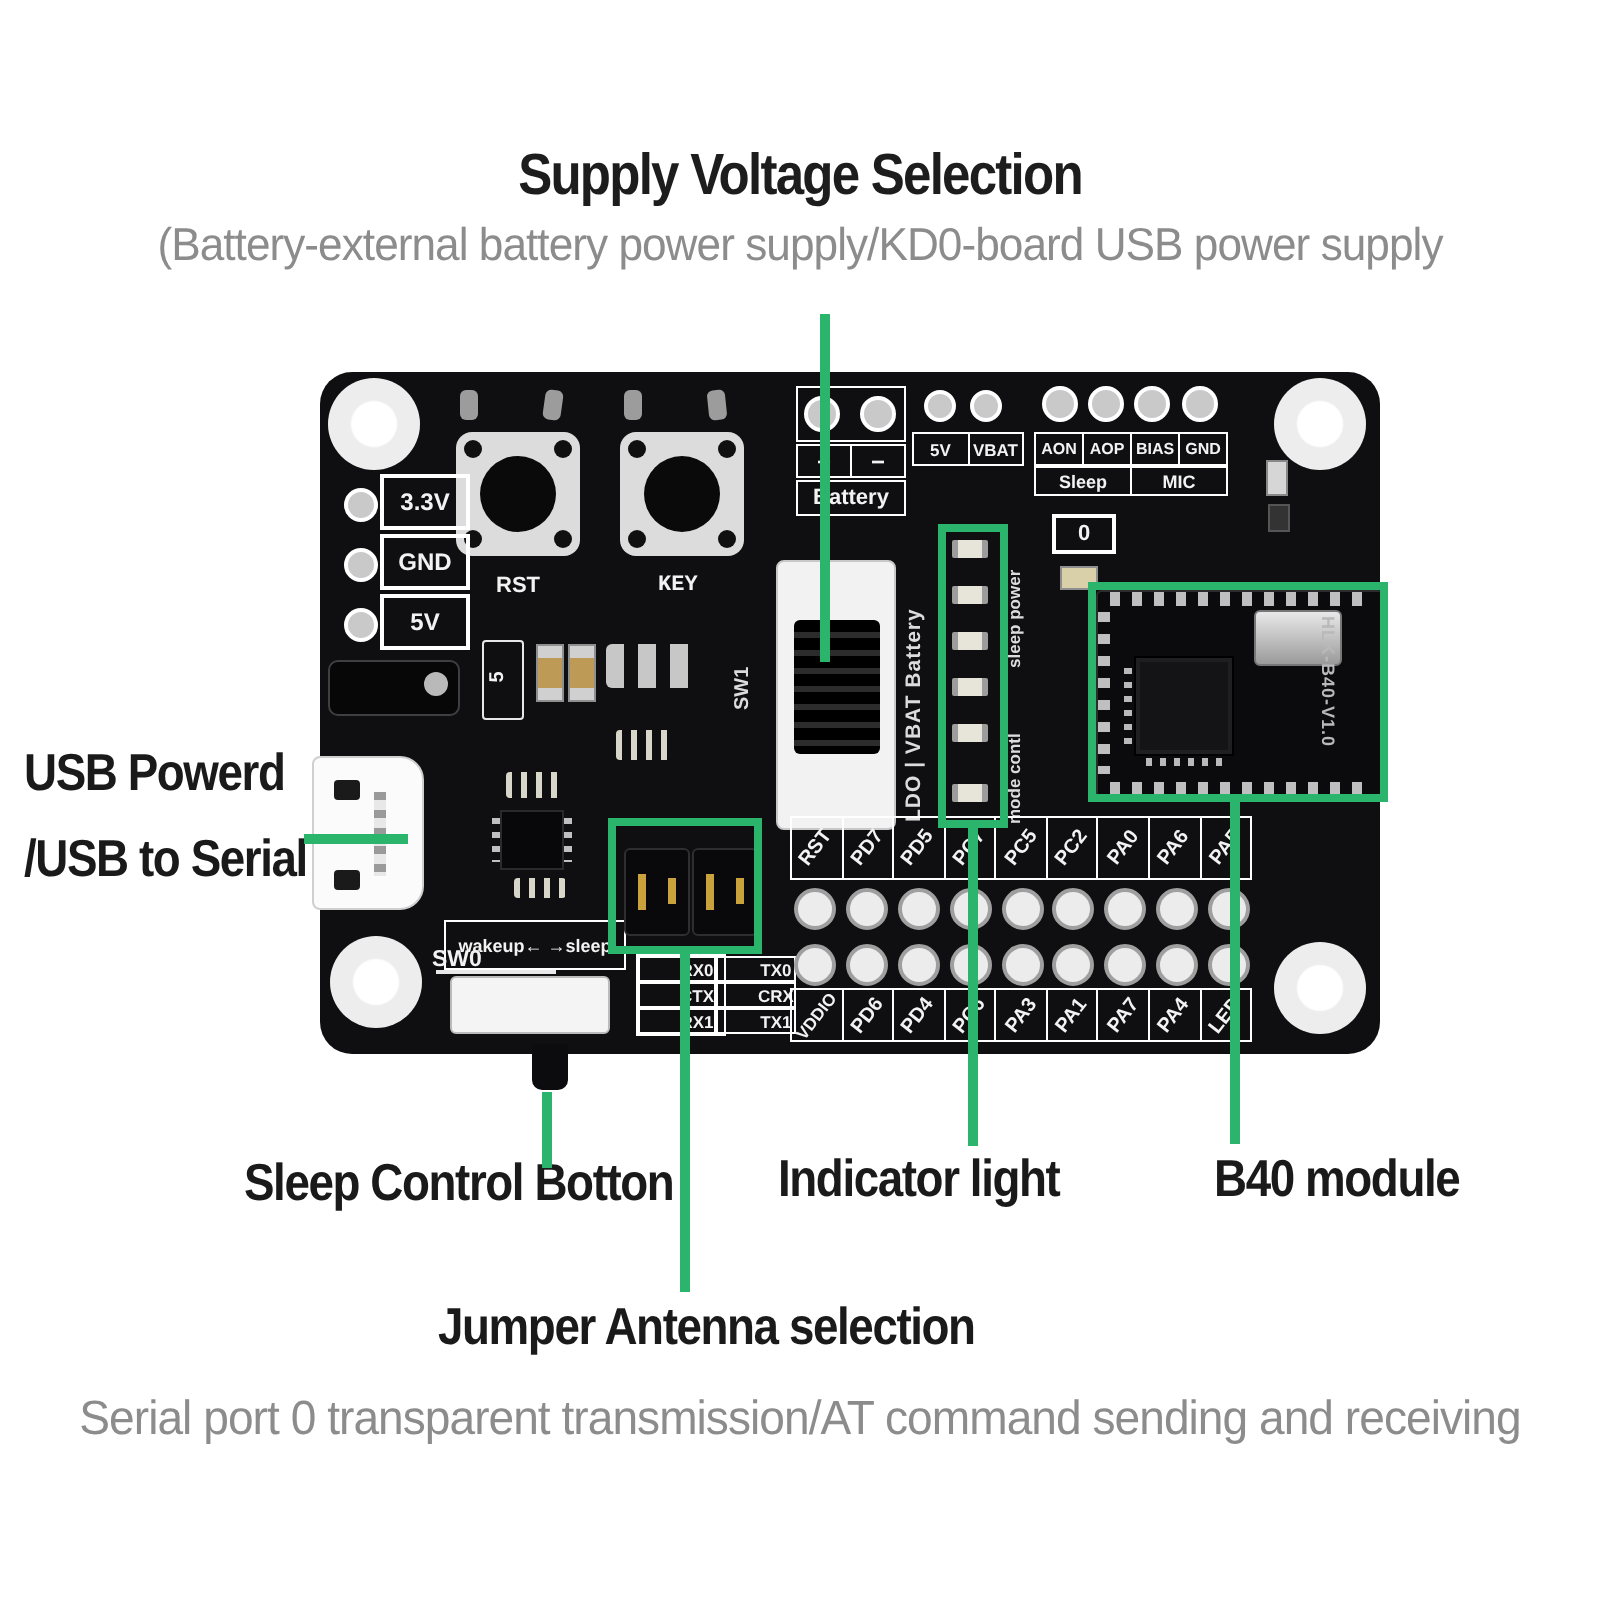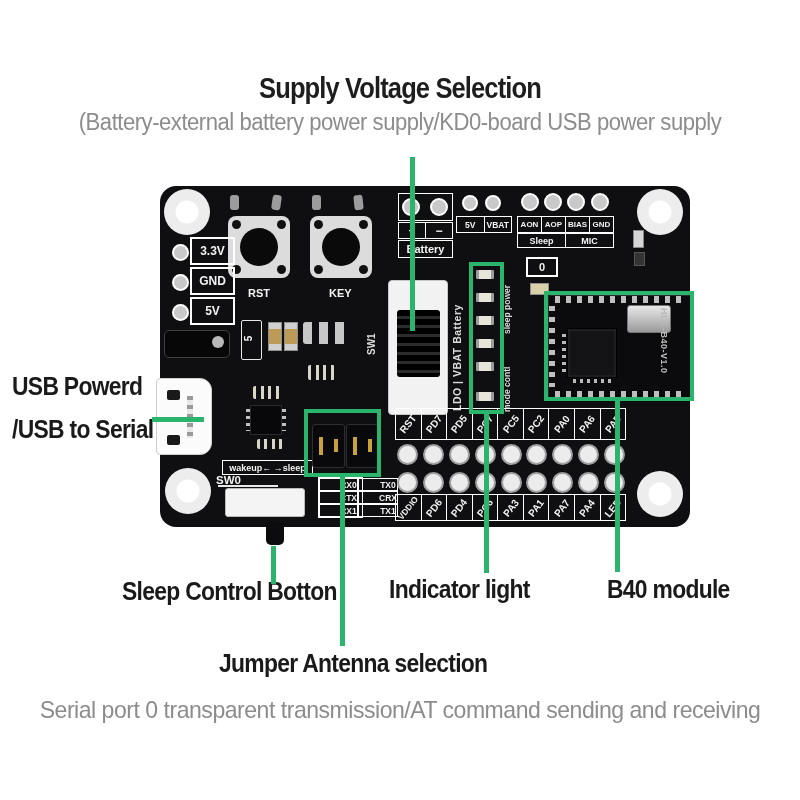--- a/index.html
+++ b/index.html
@@ -93,21 +93,21 @@
         <b></b>
     </div>
     <div class="tact" style="left:150px;top:30px;">
       <i class="c1"></i>
         <i class="c2"></i>
         <i class="c3"></i>
         <i class="c4"></i>
         <b></b>
     </div>
     <div class="btn-label wtxt" style="left:88px;top:101px;">RST</div>
-    <div class="btn-label wtxt" style="left:169px;top:101px;">KEY</div>
+    <div class="btn-label wtxt" style="left:169px;top:101px;font-family:Liberation Mono, monospace;">KEY</div>
 
     <div class="padc" style="left:12px;top:58px;width:13px;height:13px;"></div>
     <div class="padc" style="left:12px;top:88px;width:13px;height:13px;"></div>
     <div class="padc" style="left:12px;top:118px;width:13px;height:13px;"></div>
     <div class="lbox abs" style="left:30px;top:51px;width:45px;height:28px;">3.3V</div>
     <div class="lbox abs" style="left:30px;top:81px;width:45px;height:28px;">GND</div>
     <div class="lbox abs" style="left:30px;top:111px;width:45px;height:28px;">5V</div>
 
     <div class="abs" style="left:238px;top:7px;width:55px;height:28px;border:1.5px solid #fff;box-sizing:border-box;">
       <div class="padc" style="left:3px;top:4px;width:14px;height:14px;"></div>
@@ -184,21 +184,21 @@
       <div class="abs" style="left:10px;top:11px;width:13px;height:10px;background:#1a1a1a;border-radius:2px;"></div>
       <div class="abs" style="left:10px;top:56px;width:13px;height:10px;background:#1a1a1a;border-radius:2px;"></div>
       <div class="abs" style="left:30px;top:17px;width:6px;height:42px;background:repeating-linear-gradient(180deg,#9a9a9a 0 4px,#e8e8e8 4px 9px);"></div>
     </div>
 
     <div class="smd-dots" style="left:148px;top:179px;width:27px;height:15px;"></div>
     <div class="smd-dots" style="left:93px;top:200px;width:27px;height:13px;"></div>
     <div class="abs uchip" style="left:90px;top:219px;width:30px;height:28px;background:#08080a;border:1px solid #2a2a2c;"></div>
     <div class="smd-dots" style="left:97px;top:253px;width:26px;height:10px;"></div>
 
-    <div class="lbox abs" style="left:62px;top:274px;width:91px;height:15px;font-size:9px;border-width:1.5px;">wakeup←  →sleep</div>
+    <div class="lbox abs" style="left:62px;top:274px;width:91px;height:25px;font-size:9px;border-width:1.5px;">wakeup←  →sleep</div>
     <div class="abs wtxt" style="left:56px;top:288px;font-size:11.5px;">SW0</div>
     <div class="abs" style="left:58px;top:299px;width:60px;height:2px;background:#e8e8e8;"></div>
     <div class="abs" style="left:65px;top:302px;width:80px;height:29px;background:#f4f4f4;border:1px solid #bbb;border-radius:3px;box-sizing:border-box;"></div>
     <div class="abs" style="left:106px;top:336px;width:18px;height:23px;background:#0c0c0e;border-radius:0 0 5px 5px;"></div>
 
     <div class="jblock" style="left:152px;top:238px;"></div>
     <div class="jblock" style="left:186px;top:238px;"></div>
 
     <div class="rxgrid">
       <div>RX0</div>

